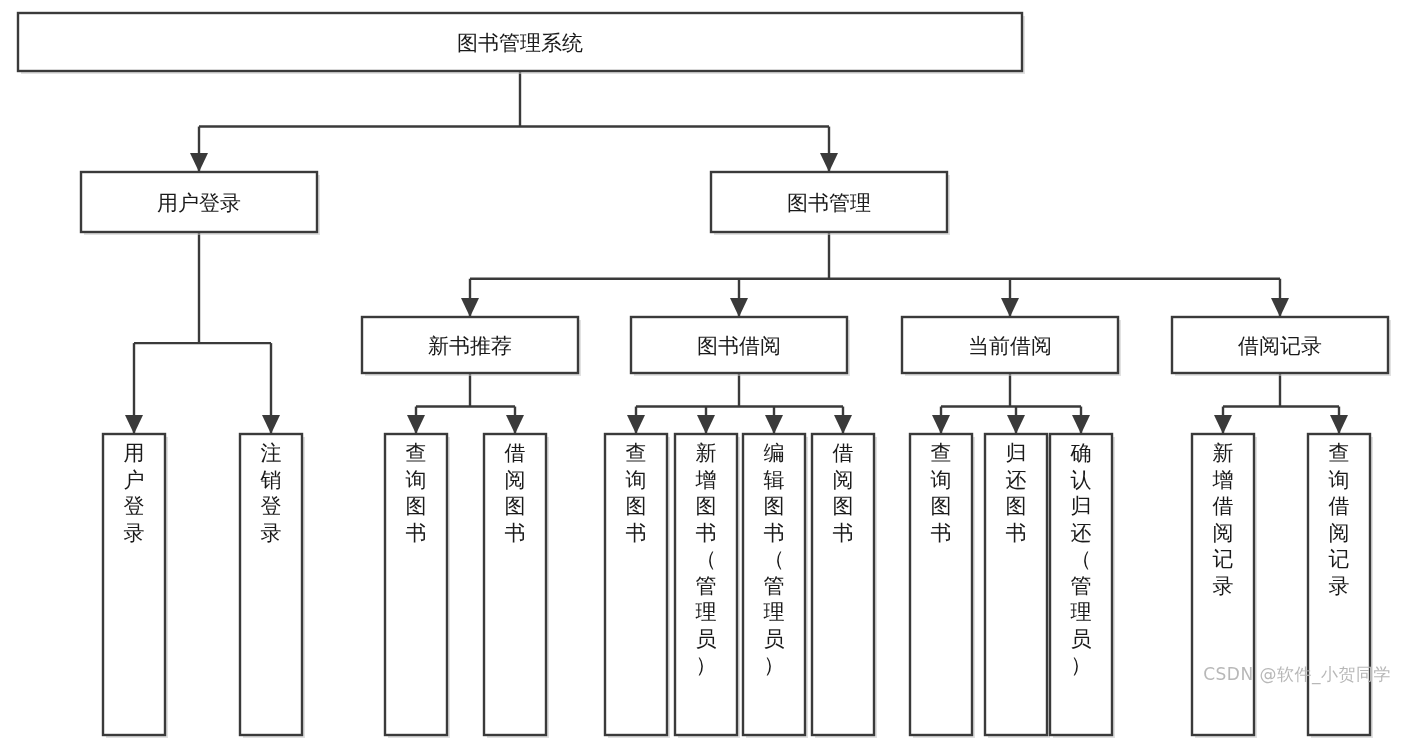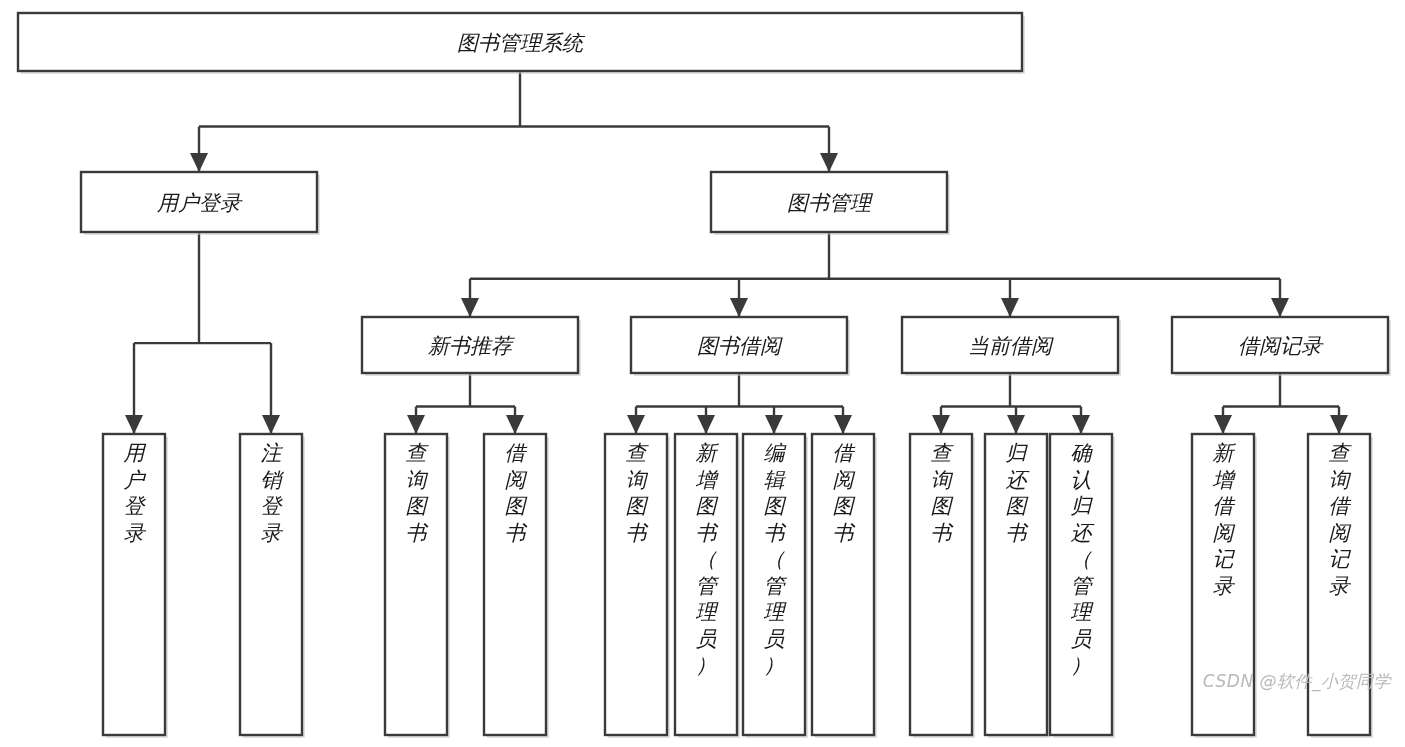--- a/index.html
+++ b/index.html
@@ -13,21 +13,20 @@
     font-family: "DejaVu Sans", "Liberation Sans", sans-serif;
     overflow: hidden;
     position: relative;
   }
   #diagram-root {
     position: absolute;
     left: 0;
     top: 0;
     width: 1405px;
     height: 695px;
-    font-style: italic;
   }
   svg.flow {
     display: block;
     width: 1405px;
     height: 747px;
   }
   .node-rect {
     fill: #ffffff;
     stroke: #3a3a3a;
     stroke-width: 2.4;
@@ -54,21 +53,21 @@
   }
   .node-label-vert {
     font-family: "DejaVu Sans", "Liberation Sans", sans-serif;
     font-size: 21px;
     fill: #1a1a1a;
     text-anchor: middle;
   }
   .watermark {
     position: absolute;
     right: 14px;
-    bottom: 2px;
+    bottom: 9px;
     font-family: "DejaVu Sans", "Liberation Sans", sans-serif;
     font-size: 17px;
     color: #b8b8b8;
     letter-spacing: 0.5px;
     white-space: nowrap;
     pointer-events: none;
   }
 </style>
 </head>
 <body>

